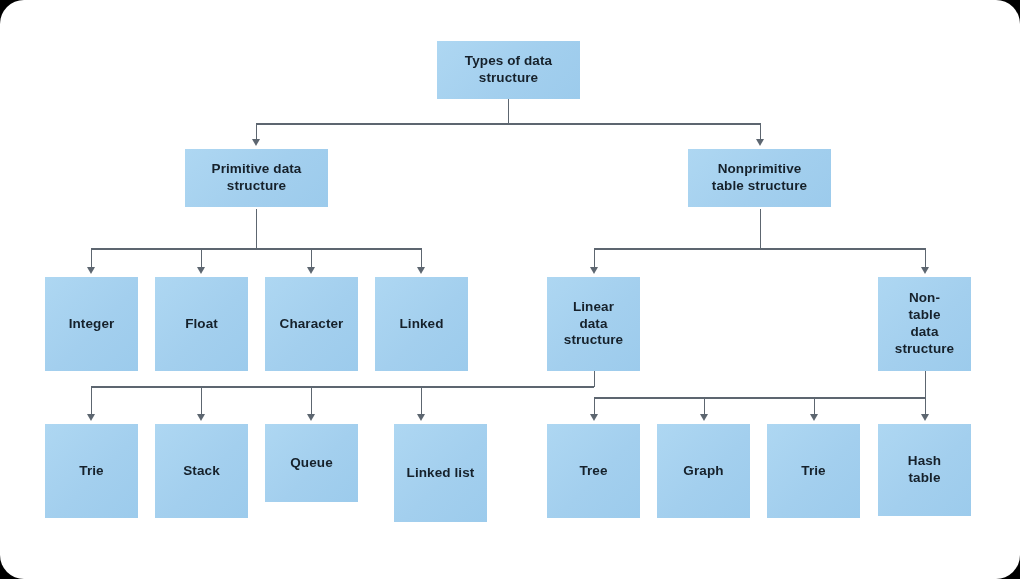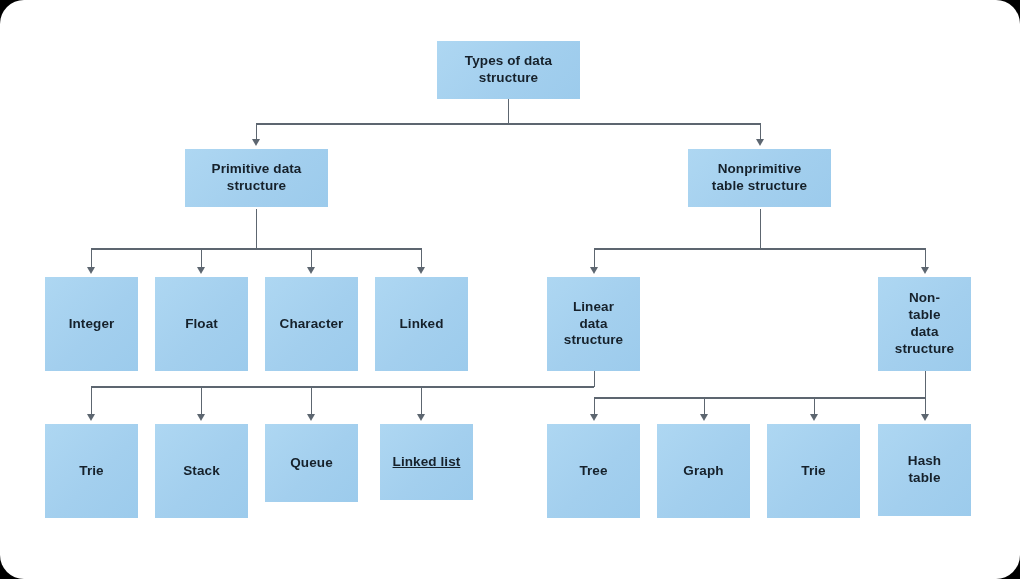--- a/index.html
+++ b/index.html
@@ -120,21 +120,21 @@
 data
 structure</div>
   <div class="node" style="left:878px; top:277px; width:93px; height:94px;">Non-
 table
 data
 structure</div>
 
   <div class="node" style="left:45px; top:424px; width:93px; height:94px;">Trie</div>
   <div class="node" style="left:155px; top:424px; width:93px; height:94px;">Stack</div>
   <div class="node" style="left:265px; top:424px; width:93px; height:78px;">Queue</div>
-  <div class="node" style="left:380px; top:424px; width:93px; height:76px;text-decoration:underline;">Linked list</div>
+  <div class="node" style="left:394px; top:424px; width:93px; height:98px;">Linked list</div>
 
   <div class="node" style="left:547px; top:424px; width:93px; height:94px;">Tree</div>
   <div class="node" style="left:657px; top:424px; width:93px; height:94px;">Graph</div>
   <div class="node" style="left:767px; top:424px; width:93px; height:94px;">Trie</div>
   <div class="node" style="left:878px; top:424px; width:93px; height:92px;">Hash
 table</div>
 
 </div>
 
 </body></html>

